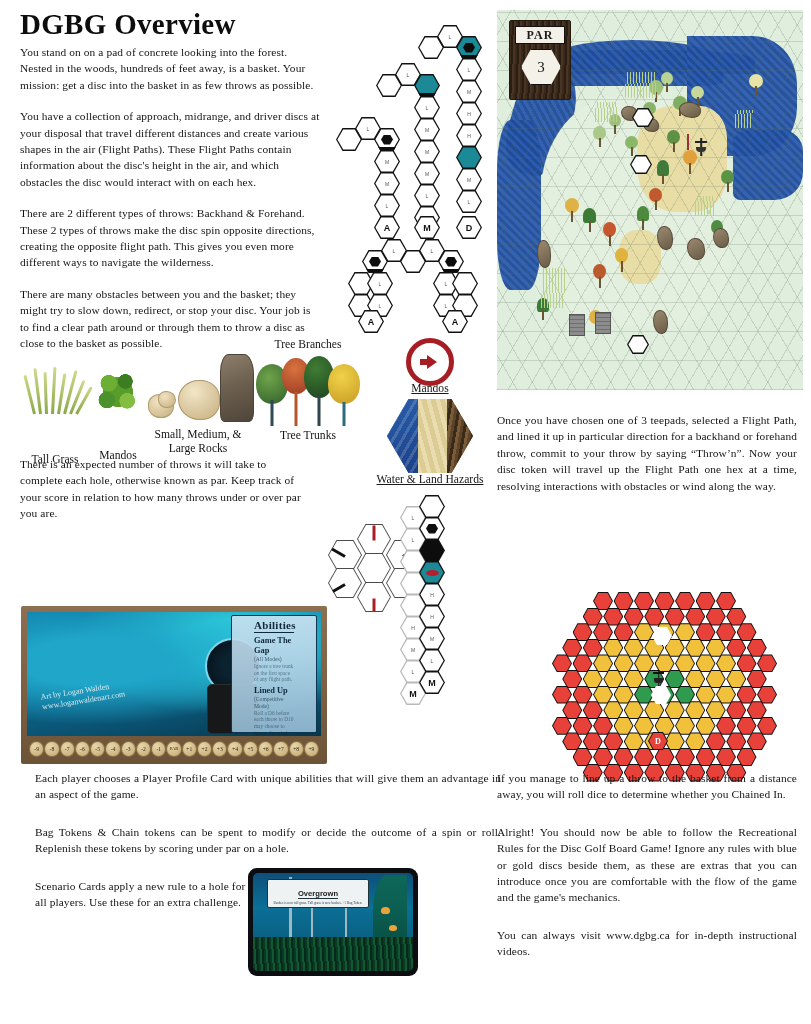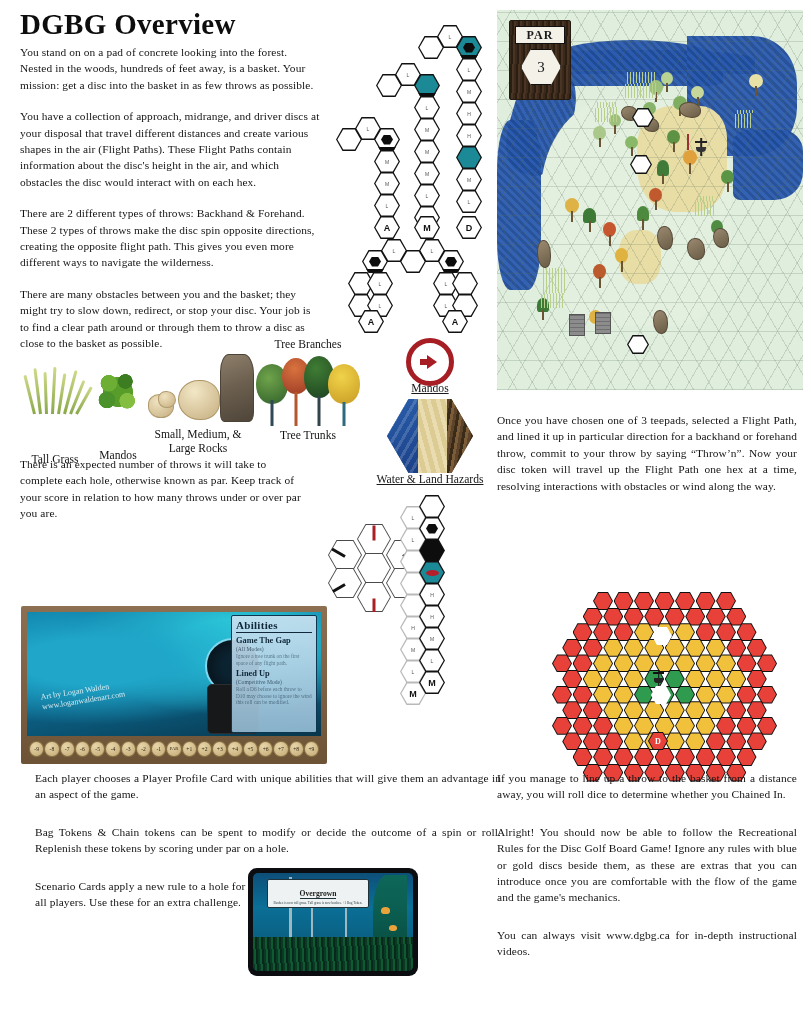--- a/index.html
+++ b/index.html
@@ -171,21 +171,21 @@
      background:linear-gradient(180deg,#8d6f52,#6d5336);padding:4px;box-sizing:border-box;
      border-radius:2px;}
   .pcard .art{position:absolute;left:6px;top:6px;width:294px;height:124px;
      background:
        radial-gradient(ellipse at 22% 40%,#1fa6c9 0 22%,transparent 60%),
        radial-gradient(ellipse at 70% 25%,#2bc5d8 0 18%,transparent 55%),
        linear-gradient(170deg,#0f7fa8 0%,#0d6f99 40%,#0a506f 75%,#07364b 100%);
      overflow:hidden;}
   .pcard .abil{position:absolute;right:4px;top:3px;width:86px;height:118px;
      background:linear-gradient(180deg,rgba(200,225,240,.92),rgba(150,190,215,.9));
-     border:1.6px solid #0d3550;border-radius:2px;padding:3px 4px;box-sizing:border-box;
+     border:1.6px solid #0d3550;border-radius:2px;padding:3px 22px;box-sizing:border-box;
      font-family:"Liberation Serif",serif;color:#10283a;}
   .abil .atitle{font-size:11px;font-weight:700;border-bottom:1.4px solid #10283a;padding-bottom:1px;margin-bottom:3px;letter-spacing:.3px;}
   .abil .aname{font-size:8.4px;font-weight:700;line-height:10px;}
   .abil .amode{font-size:5.6px;opacity:.72;line-height:7px;}
   .abil .atext{font-size:5.3px;line-height:6.6px;opacity:.55;margin-bottom:3px;}
   .pcard .sig{position:absolute;left:14px;bottom:30px;font-size:8px;color:rgba(255,255,255,.82);
      transform:rotate(-9deg);font-family:"Liberation Serif",serif;line-height:10px;}
   .pcard .track{position:absolute;left:6px;right:6px;bottom:5px;height:21px;display:flex;justify-content:space-between;align-items:center;padding:0 2px;box-sizing:border-box;}
   .pcard .tok{width:14px;height:14px;border-radius:50%;background:radial-gradient(circle at 35% 30%,#e8d6a9,#c2a773);
      border:1px solid #8a7346;font-size:5.6px;display:flex;align-items:center;justify-content:center;
@@ -197,21 +197,21 @@
   
   .scard{position:absolute;left:248px;top:868px;width:170px;height:108px;
      background:#0b0d10;border-radius:9px;padding:5px;box-sizing:border-box;}
   .scard .sart{position:absolute;left:5px;top:5px;right:5px;bottom:5px;border-radius:5px;overflow:hidden;
      background:linear-gradient(180deg,#0d4f79 0%,#0b6f96 35%,#0a5f82 70%,#05303f 100%);}
   .scard .sgrass{position:absolute;left:0;right:0;bottom:0;height:34px;
      background:repeating-linear-gradient(86deg,#0b3a24 0 2px,#0f5a33 2px 4px,#07281a 4px 6px);}
   .scard .strunk{position:absolute;bottom:24px;width:3px;background:#9fb7bf;}
   .scard .label{position:absolute;left:14px;top:6px;width:102px;background:#eef2f2;border:1px solid #20323a;border-radius:2px;
      padding:2px 3px;box-sizing:border-box;text-align:center;}
-  .scard .label .sname{font-size:7.6px;font-weight:700;font-family:Liberation Serif, serif;border-bottom:1px solid #20323a;
+  .scard .label .sname{font-size:7.6px;font-weight:700;font-family:Liberation Sans, sans-serif;border-bottom:1px solid #20323a;
      display:inline-block;line-height:9px;}
   .scard .label .sdesc{font-size:3.4px;line-height:4.4px;color:#33434b;margin-top:1px;}
   .scard .mush{position:absolute;border-radius:50% 50% 40% 40%;background:#e8a33a;}
   .scard .vine{position:absolute;right:6px;top:2px;bottom:0;width:34px;
      background:linear-gradient(180deg,#0d6b52,#07402f);border-radius:40% 0 0 0;opacity:.85;}
 </style>
 </head>
 <body>
 
 <div class="page">

